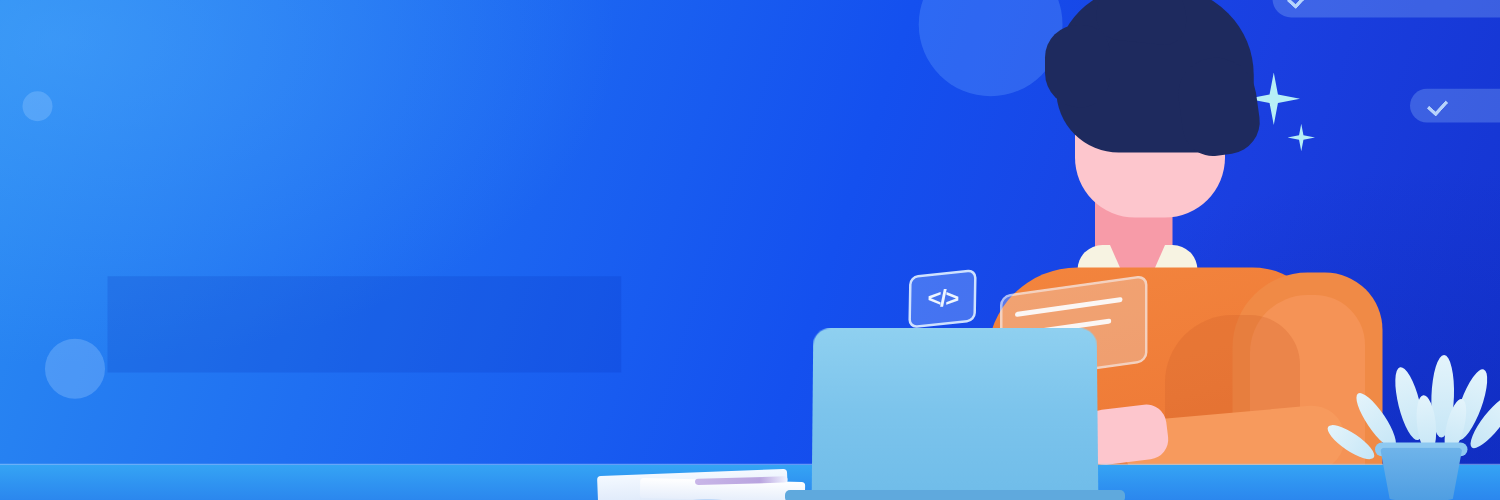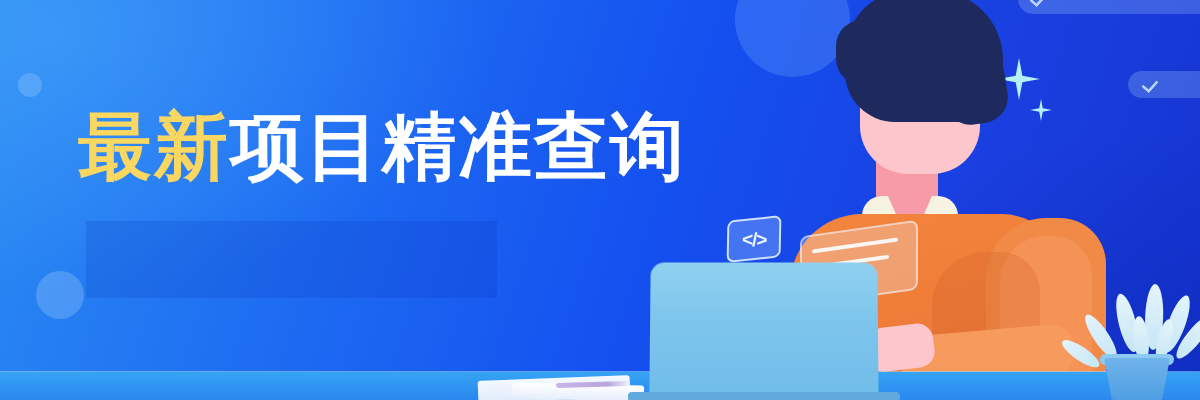--- a/index.html
+++ b/index.html
@@ -322,17 +322,14 @@
       <div class="leaf" style="left: 1092px; top: 322px; width: 14px; height: 44px; transform: rotate(-56deg);"></div>
       <div class="leaf" style="left: 1144px; top: 284px; width: 18px; height: 66px; transform: rotate(2deg);"></div>
       <div class="leaf" style="left: 1158px; top: 292px; width: 17px; height: 60px; transform: rotate(20deg);"></div>
       <div class="leaf" style="left: 1170px; top: 306px; width: 15px; height: 52px; transform: rotate(38deg);"></div>
       <div class="leaf" style="left: 1136px; top: 316px; width: 15px; height: 46px; transform: rotate(-6deg);"></div>
       <div class="leaf" style="left: 1152px; top: 318px; width: 14px; height: 44px; transform: rotate(14deg);"></div>
     </div>
   <div class="pot-rim"></div>
   <div class="pot"></div>
 
-  <div class="headline">
-    <span class="hl-accent">最新</span><span class="hl-main">项目精准查询</span>
-  </div>
 
 </div>
 
 </body></html>

